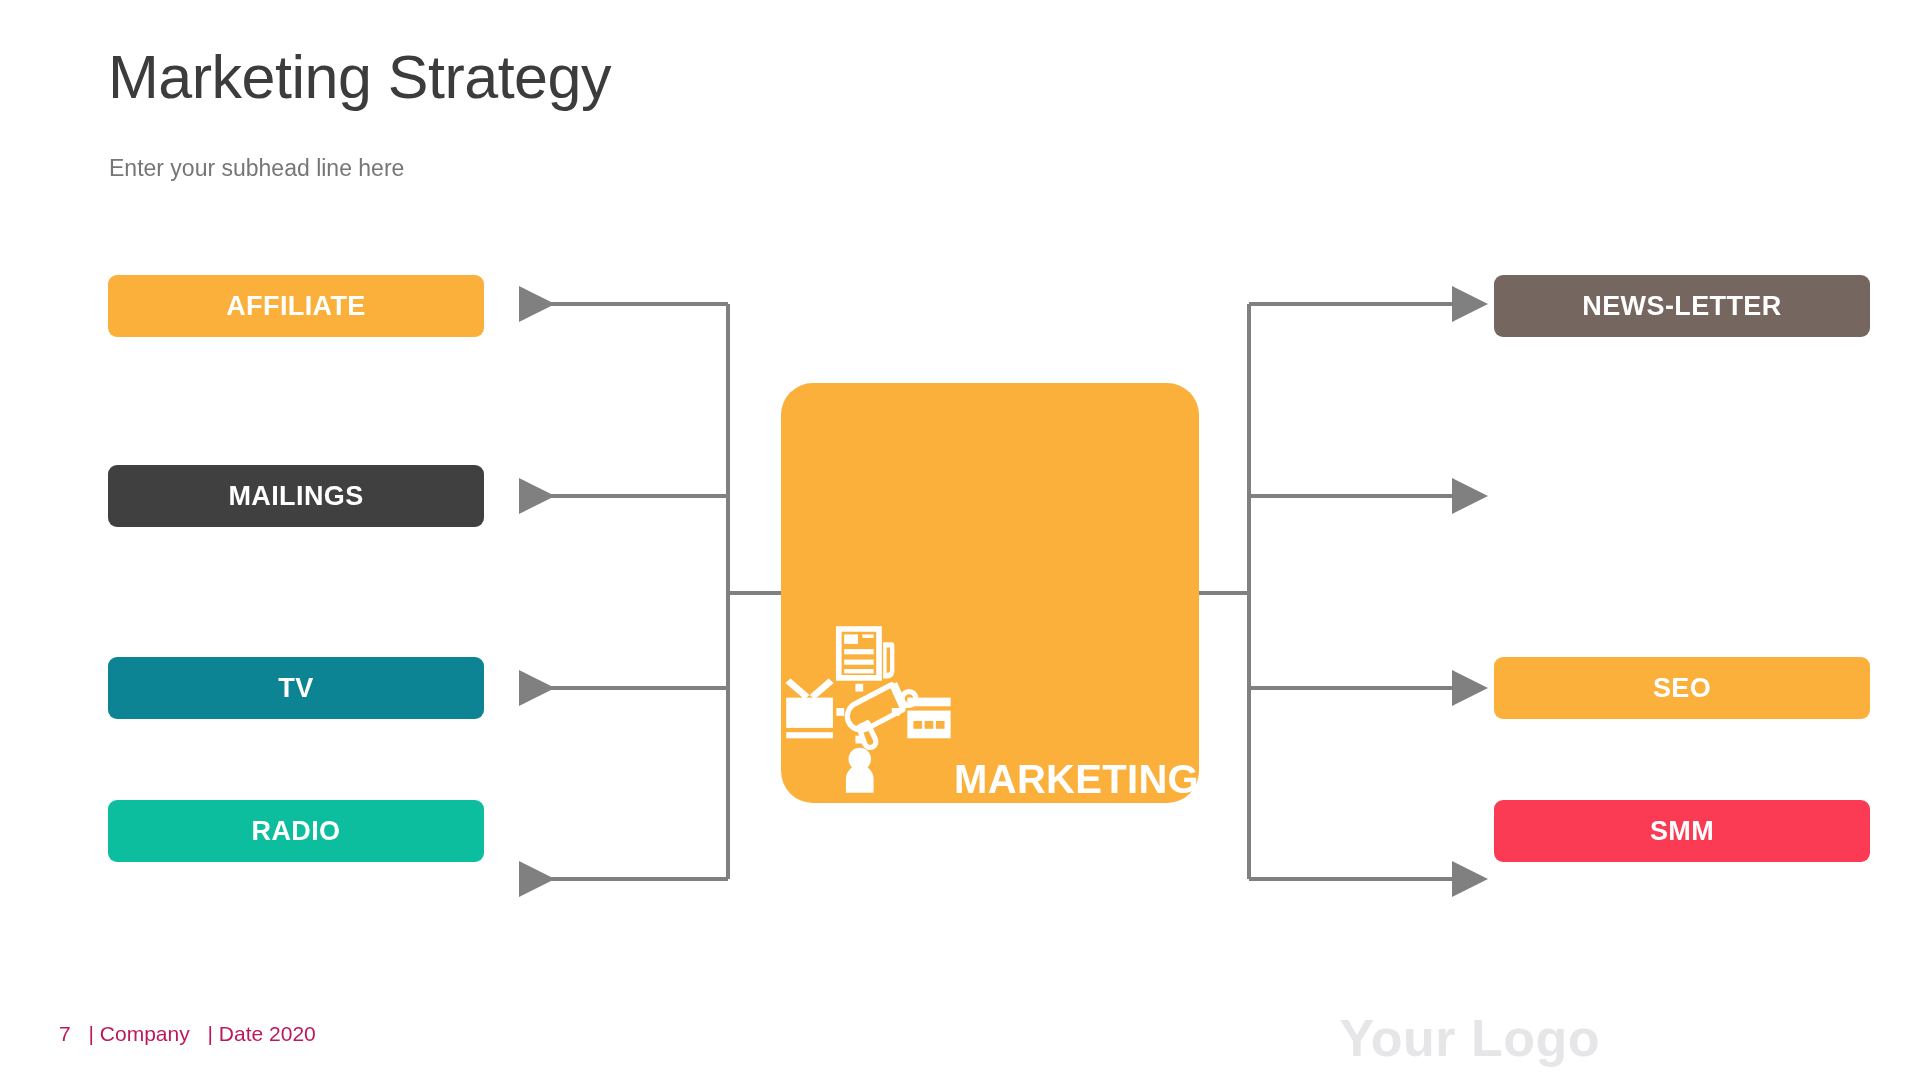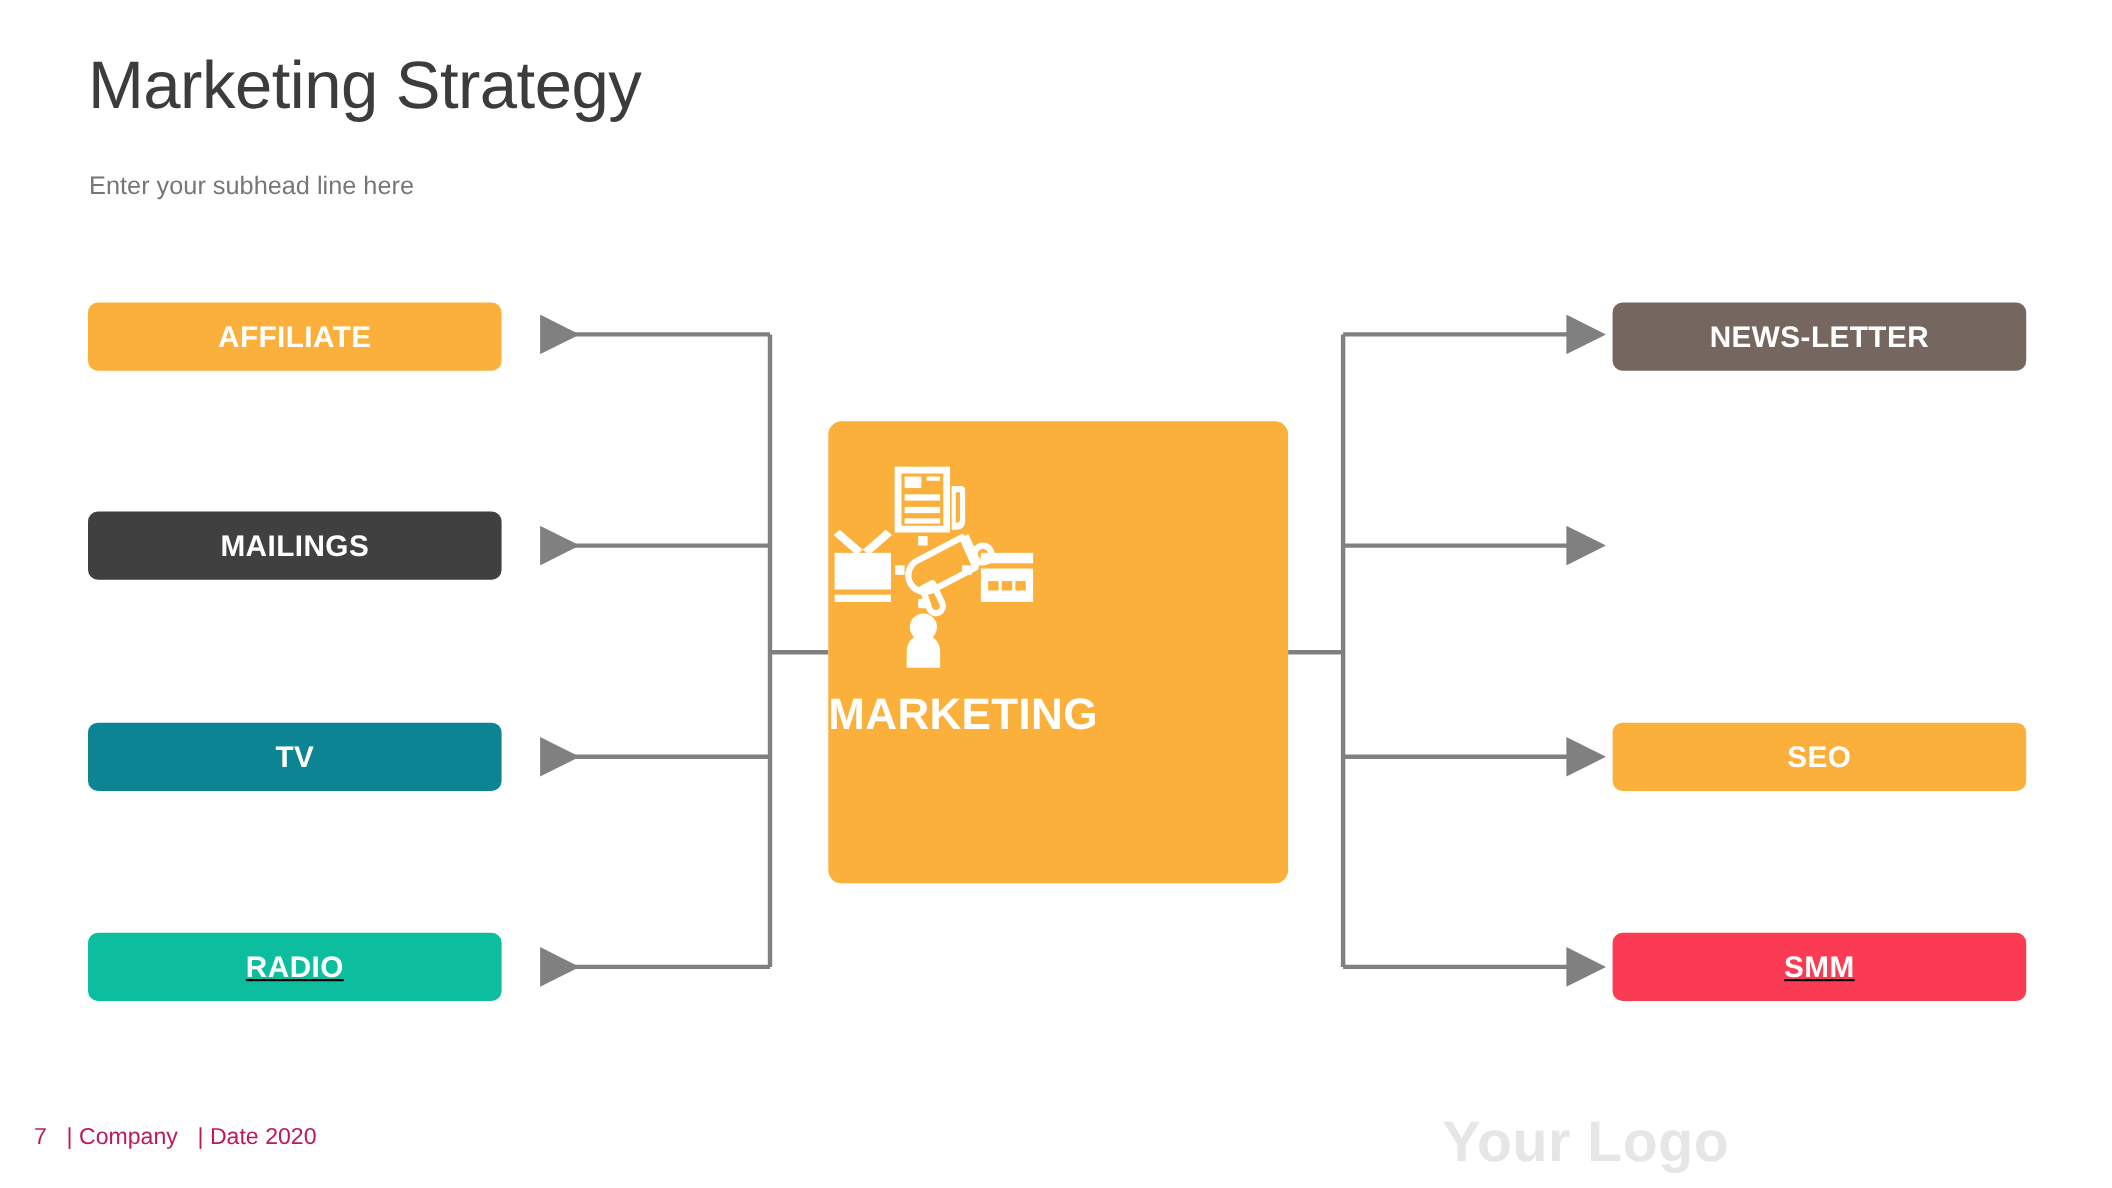--- a/index.html
+++ b/index.html
@@ -11,20 +11,21 @@
     font-family: "Liberation Sans", sans-serif;
     width: 1920px;
     height: 1080px;
     overflow: hidden;
   }
   #slide {
     position: relative;
     width: 1648px;
     height: 1080px;
     background: #ffffff;
+    margin-left: 28px;
   }
 
   
   #page-title {
     position: absolute;
     left: 80px;
     top: 42px;
     font-size: 61px;
     font-weight: 400;
     color: #3c3c3c;
@@ -58,33 +59,33 @@
     font-weight: bold;
     letter-spacing: 0.4px;
     white-space: nowrap;
   }
   .pill.left  { left: 80px; }
   .pill.right { left: 1466px; }
 
   .row-0 { top: 275px; }
   .row-1 { top: 465px; }
   .row-2 { top: 657px; text-align: right; }
-  .row-3 { top: 848px; text-decoration: underline; }
+  .row-3 { top: 800px; }
 
   
   #center-node {
     position: absolute;
     left: 753px;
     top: 383px;
     width: 418px;
     height: 420px;
-    border-radius: 12px;
+    border-radius: 32px;
     display: flex;
-    flex-direction: column;
-    align-items: flex-start;
+    flex-direction: row;
+    align-items: flex-end;
     box-sizing: border-box;
   }
   #center-icon {
     margin-top: 36px;
     width: 190px;
     height: 190px;
   }
   #center-label {
     margin-top: 18px;
     color: #ffffff;

